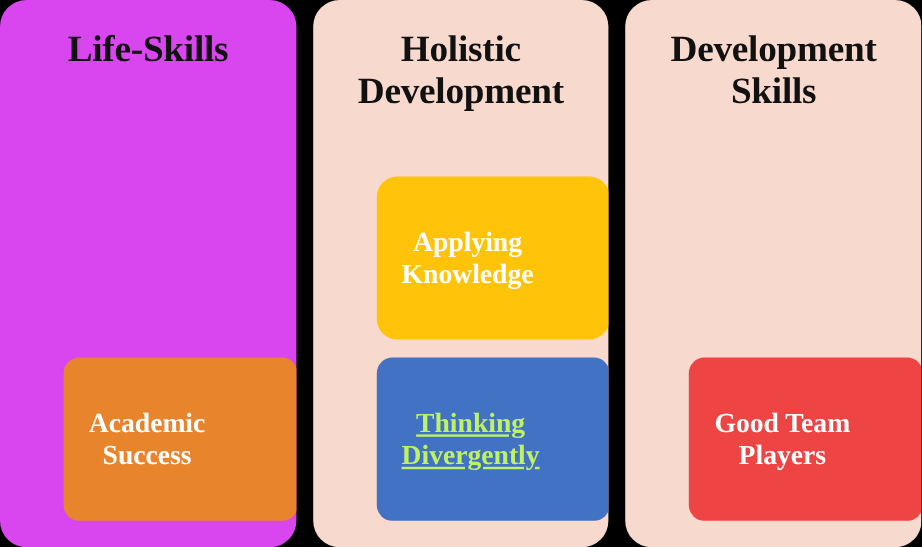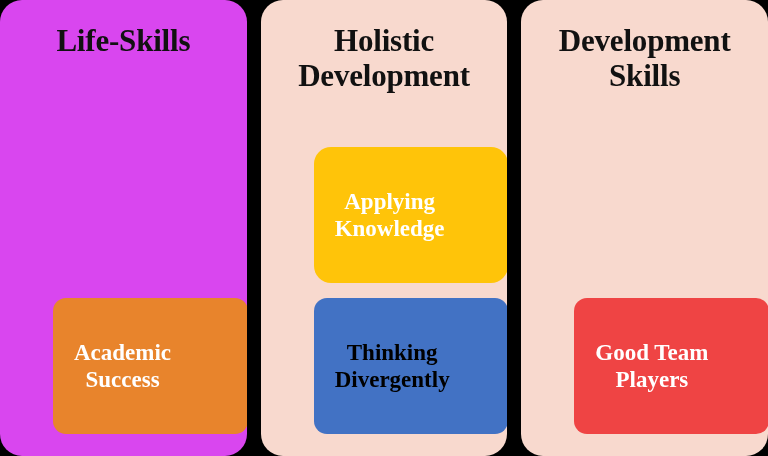--- a/index.html
+++ b/index.html
@@ -97,21 +97,21 @@
 
     <div class="panel two-line" style="background: rgb(248, 217, 206);">
       <div class="panel-title" style="color: rgb(17, 17, 17);">Holistic
 Development</div>
       <div class="cards">
         <div class="card" id="c1-0" style="background: rgb(255, 196, 9); border-radius: 17px;">
           <span class="card-label" style="color: rgb(255, 255, 255);">Applying
 Knowledge</span>
         </div>
         <div class="card" id="c1-1" style="background: rgb(66, 114, 196);">
-          <span class="card-label" style="color: #000000;">Thinking
+          <span class="card-label" style="color: #bef264; text-decoration: underline;">Thinking
 Divergently</span>
         </div>
       </div>
     </div>
 
     <div class="panel two-line" style="background: rgb(248, 217, 206);">
       <div class="panel-title" style="color: rgb(17, 17, 17);">Development
 Skills</div>
       <div class="cards">
         <div class="card" id="c2-0" style="background: #ef4444;">

